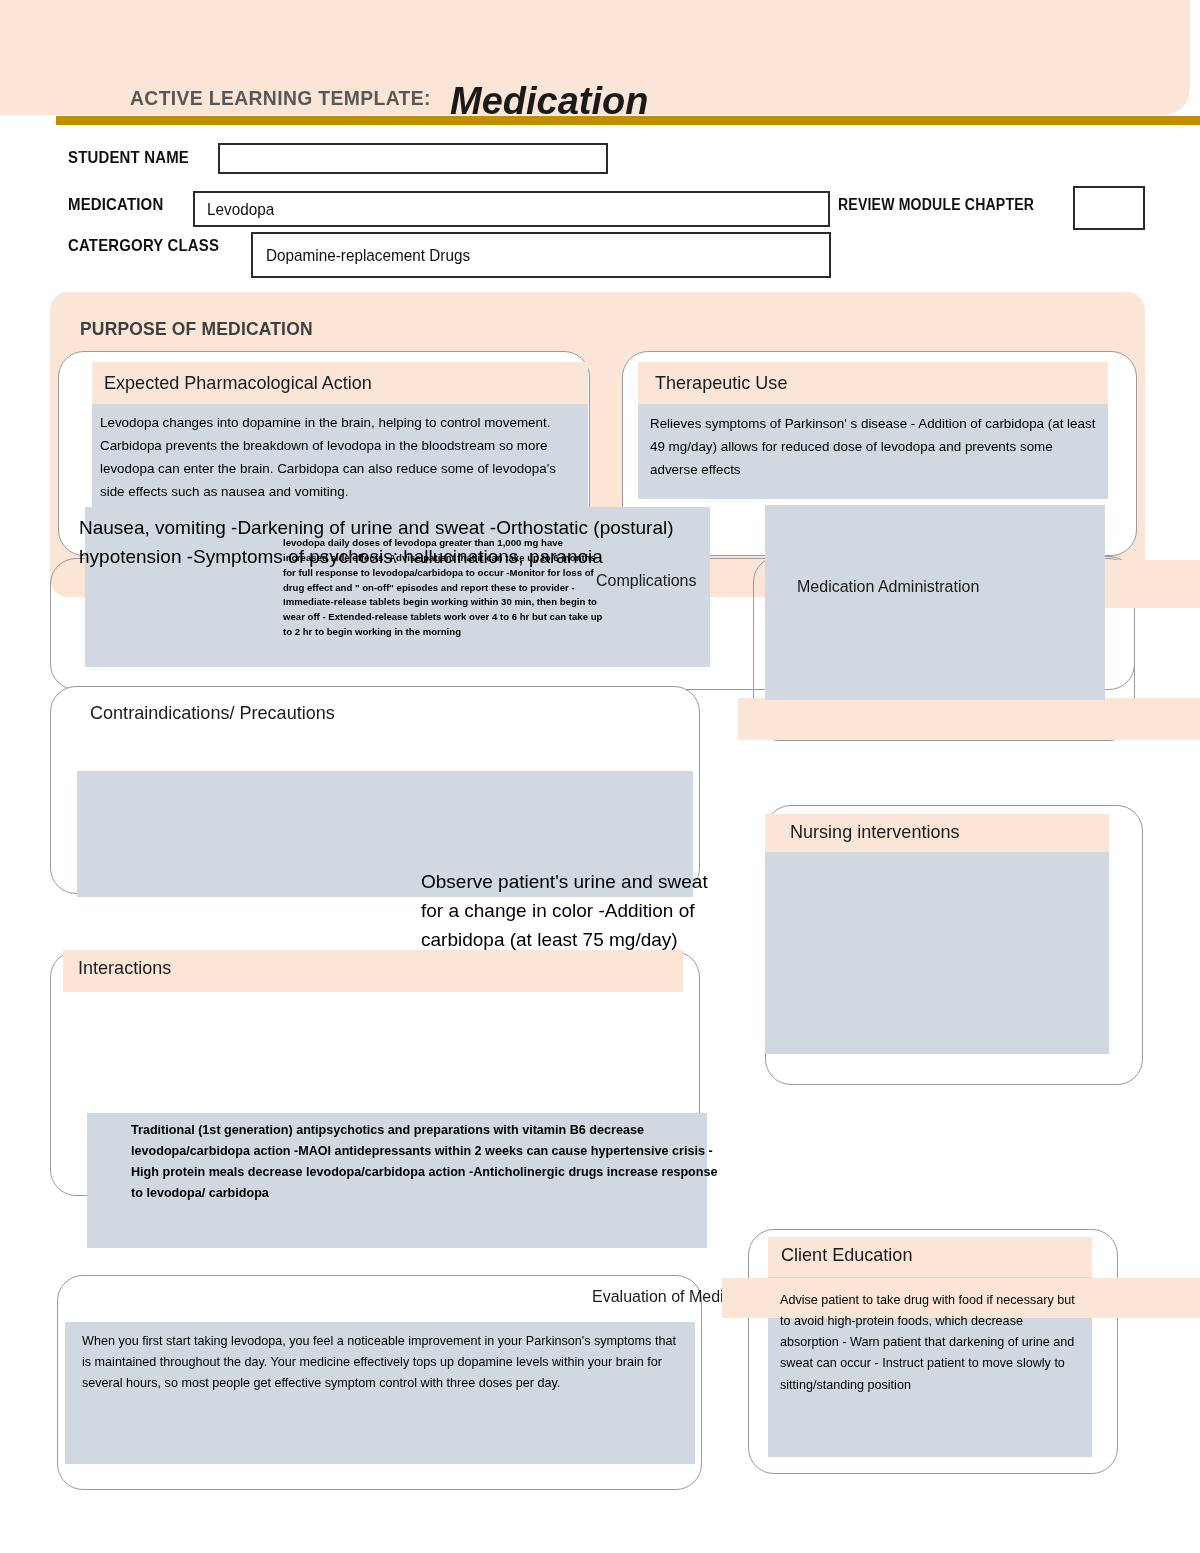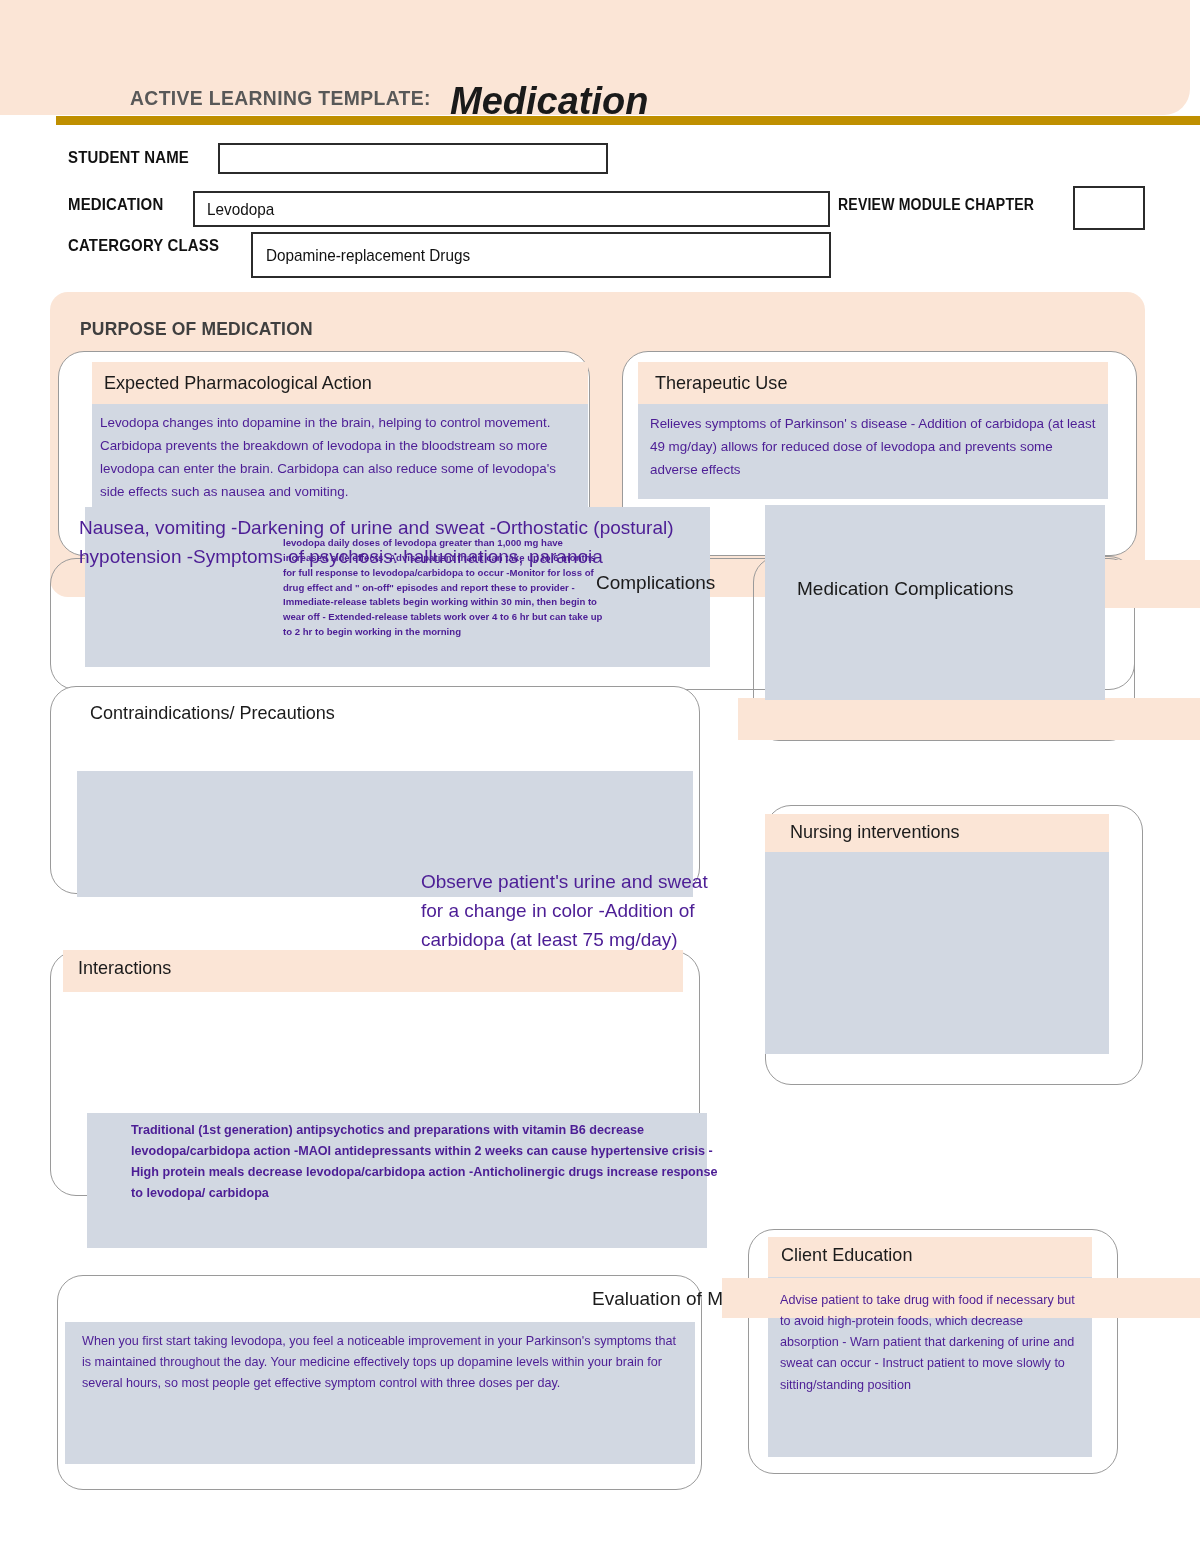--- a/index.html
+++ b/index.html
@@ -72,30 +72,30 @@
   .strip-txt {
     position:absolute; font-size:19px; color:#1b1b1b; white-space:nowrap;
     transform: scaleX(.95); transform-origin:left center;
   }
 
   
   .body {
     position:absolute; background:#D2D8E2;
   }
   .txt {
-    position:absolute; color:#4c1d95; line-height:1.62;
+    position:absolute; color:#000000; line-height:1.62;
   }
   .t-sm  { font-size:12.6px; line-height:1.68; }
   .t-md  { font-size:13.4px; line-height:1.72; }
   .t-lg  { font-size:19px;   line-height:1.52; }
   .t-xs  { font-size:9.6px;  line-height:1.55; font-weight:bold; }
   .bold  { font-weight:bold;margin-left:36px; }
 
   .lbl-free {
-    position:absolute; font-size:19px; color:#1b1b1b; white-space:nowrap;
+    position:absolute; font-size:16px; color:#1b1b1b; white-space:nowrap;
   }
 </style>
 </head>
 <body>
 
 <div id="page">
 
   <div class="hdr-band"></div>
   <div class="hdr-rule"></div>
   <div class="hdr-title">ACTIVE LEARNING TEMPLATE:</div>
@@ -134,21 +134,21 @@
 
   <div class="card nofill" style="left:50px; top:558px; width:1085px; height:132px;"></div>
   <div class="body" style="left:85px; top:507px; width:625px; height:160px;"></div>
   <div class="txt t-lg" style="left:79px; top:514px; width:600px;">Nausea, vomiting -Darkening of urine and sweat -Orthostatic (postural) hypotension -Symptoms of psychosis: hallucinations, paranoia</div>
   <div class="lbl-free" style="left:596px; top:572px;">Complications</div>
 
   <div class="card nofill" style="left:753px; top:556px; width:382px; height:185px;"></div>
   <div class="strip" style="left:1090px; top:560px; width:110px; height:48px;"></div>
   <div class="strip" style="left:738px; top:698px; width:462px; height:42px;"></div>
   <div class="body" style="left:765px; top:505px; width:340px; height:195px;"></div>
-  <div class="lbl-free" style="left:797px; top:578px;">Medication Complications</div>
+  <div class="lbl-free" style="left:797px; top:578px;">Medication Administration</div>
   <div class="txt t-xs" style="left:283px; top:536px; width:322px;">levodopa daily doses of levodopa greater than 1,000 mg have increased side effects -Advise patient that it can take up to 6 months for full response to levodopa/carbidopa to occur -Monitor for loss of drug effect and " on-off" episodes and report these to provider - Immediate-release tablets begin working within 30 min, then begin to wear off - Extended-release tablets work over 4 to 6 hr but can take up to 2 hr to begin working in the morning</div>
 
   <div class="card" style="left:50px; top:686px; width:650px; height:208px;"></div>
   <div class="strip-txt" style="left:90px; top:702px;">Contraindications/ Precautions</div>
   <div class="body" style="left:77px; top:771px; width:616px; height:126px;"></div>
 
   <div class="card" style="left:765px; top:805px; width:378px; height:280px;"></div>
   <div class="strip" style="left:765px; top:814px; width:344px; height:38px;"></div>
   <div class="strip-txt" style="left:790px; top:821px;">Nursing interventions</div>
   <div class="body" style="left:765px; top:852px; width:344px; height:202px;"></div>

